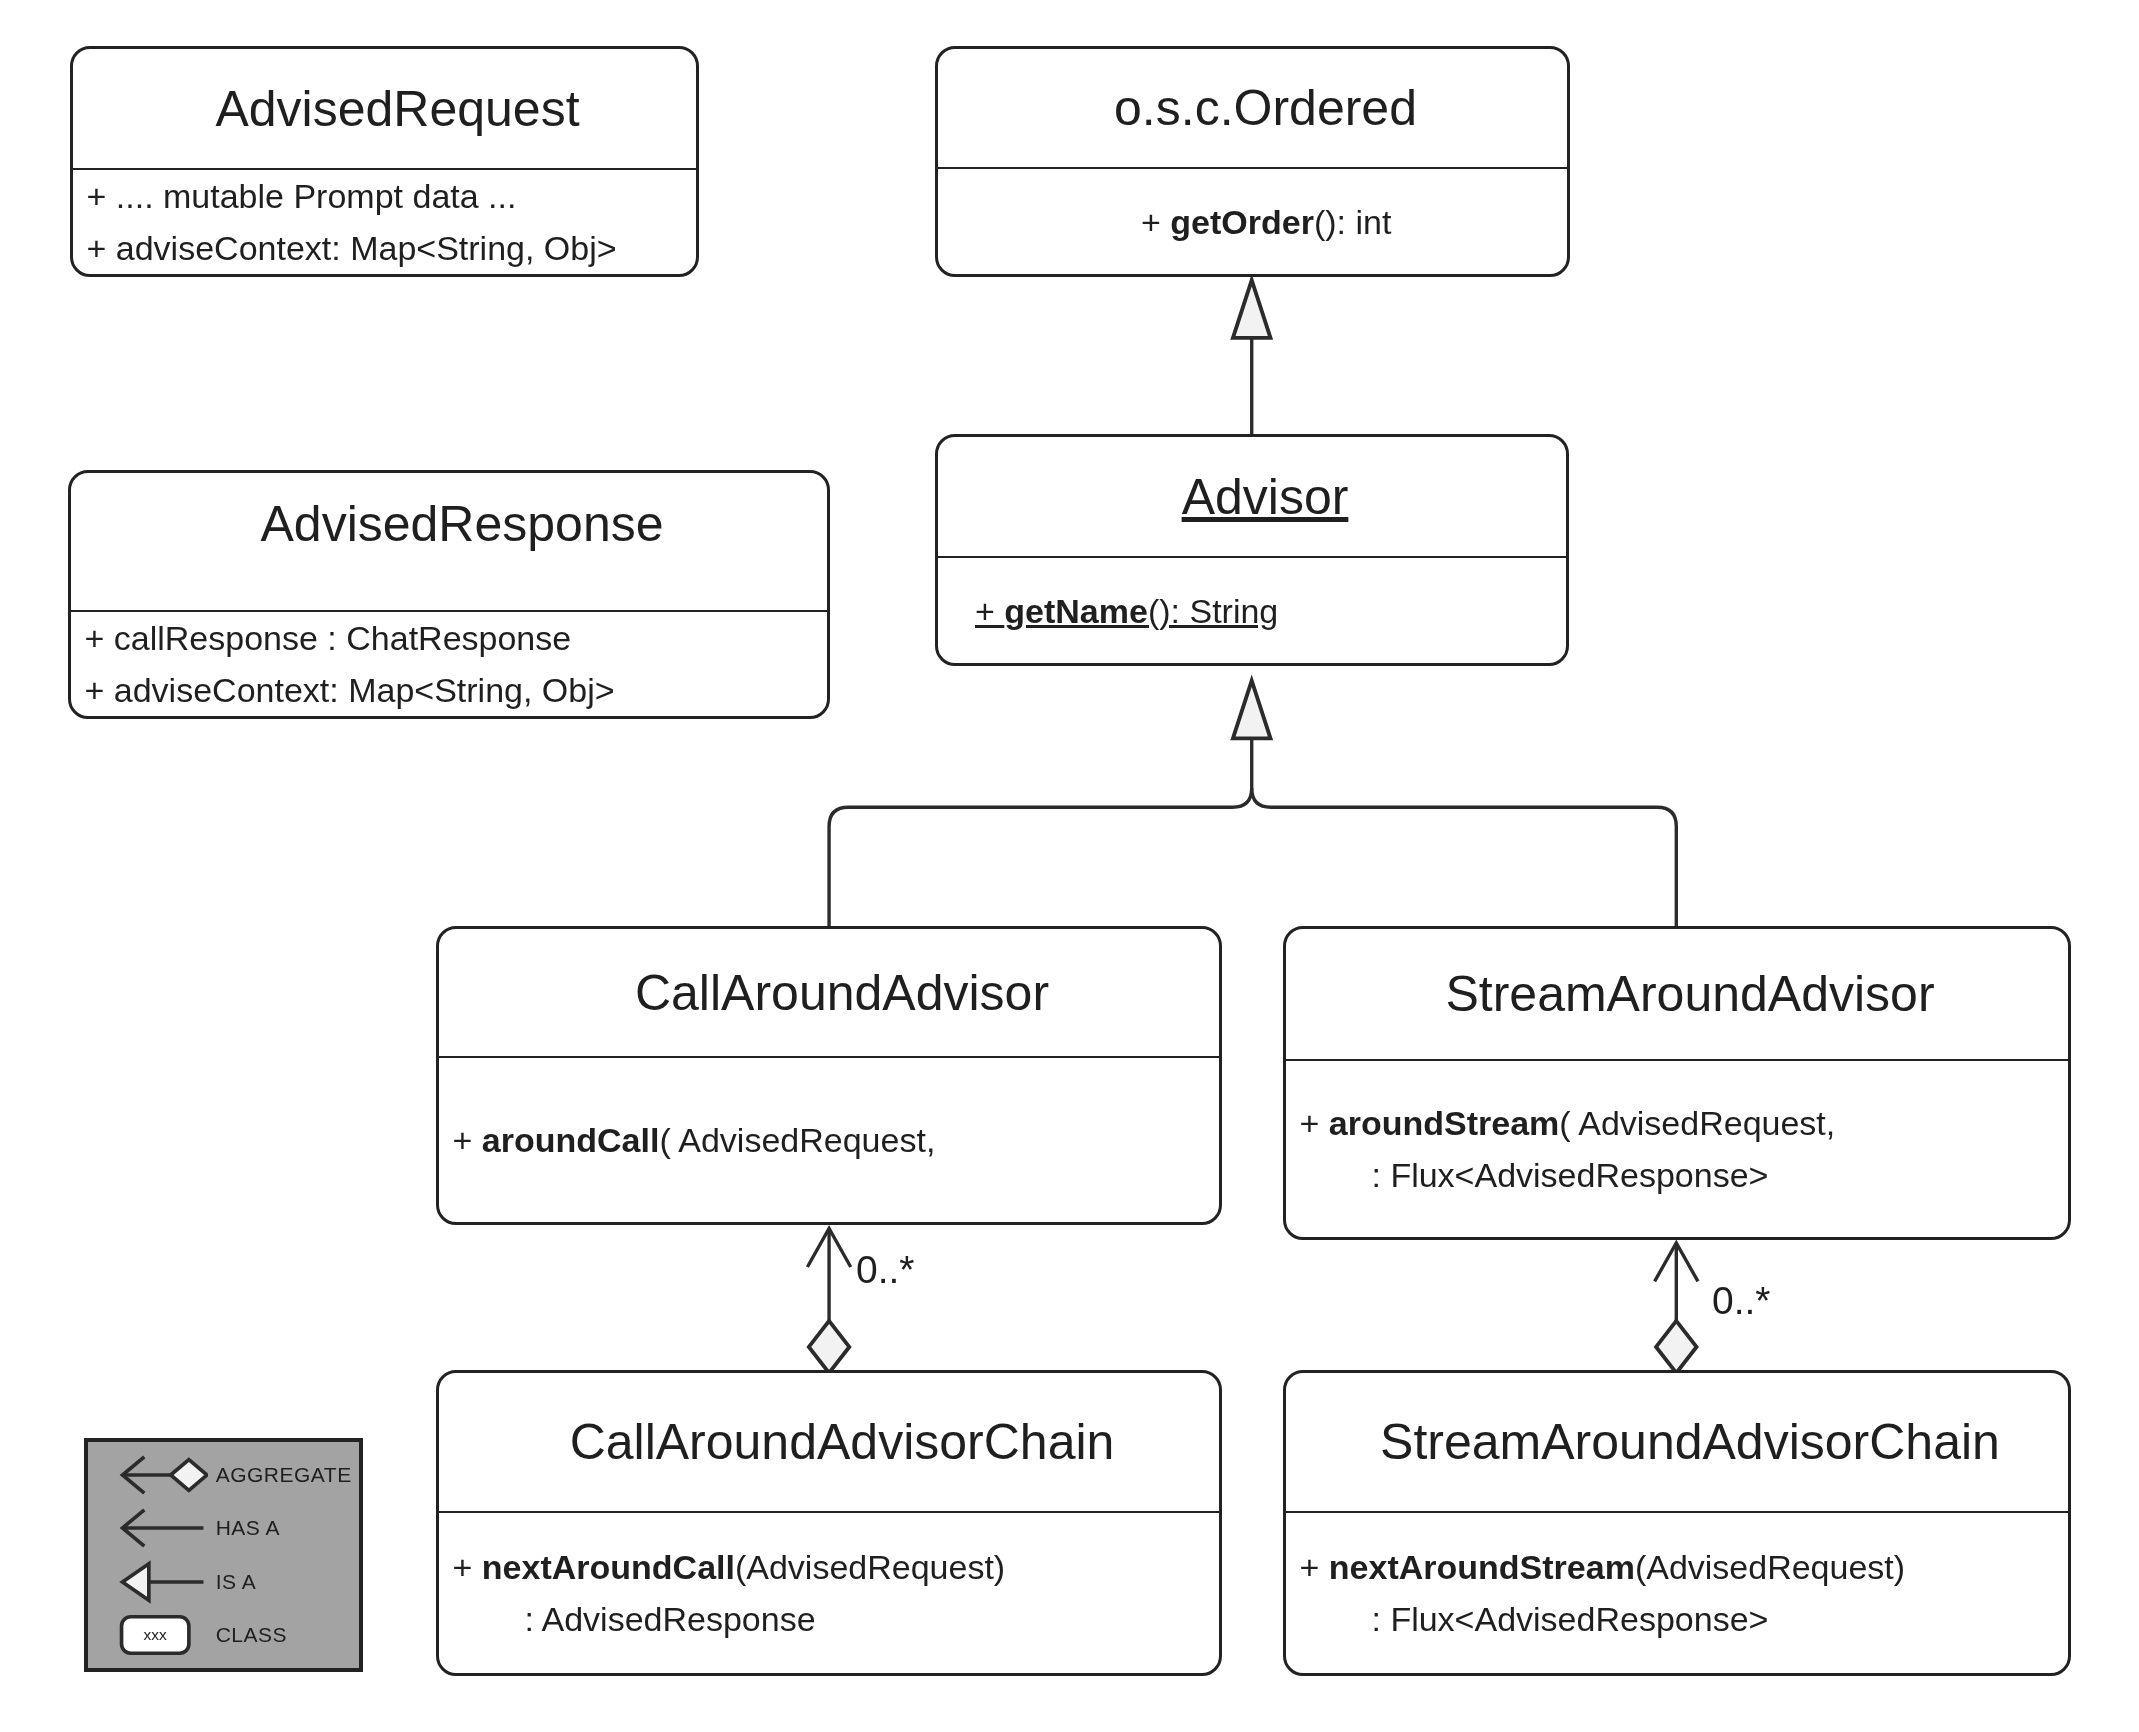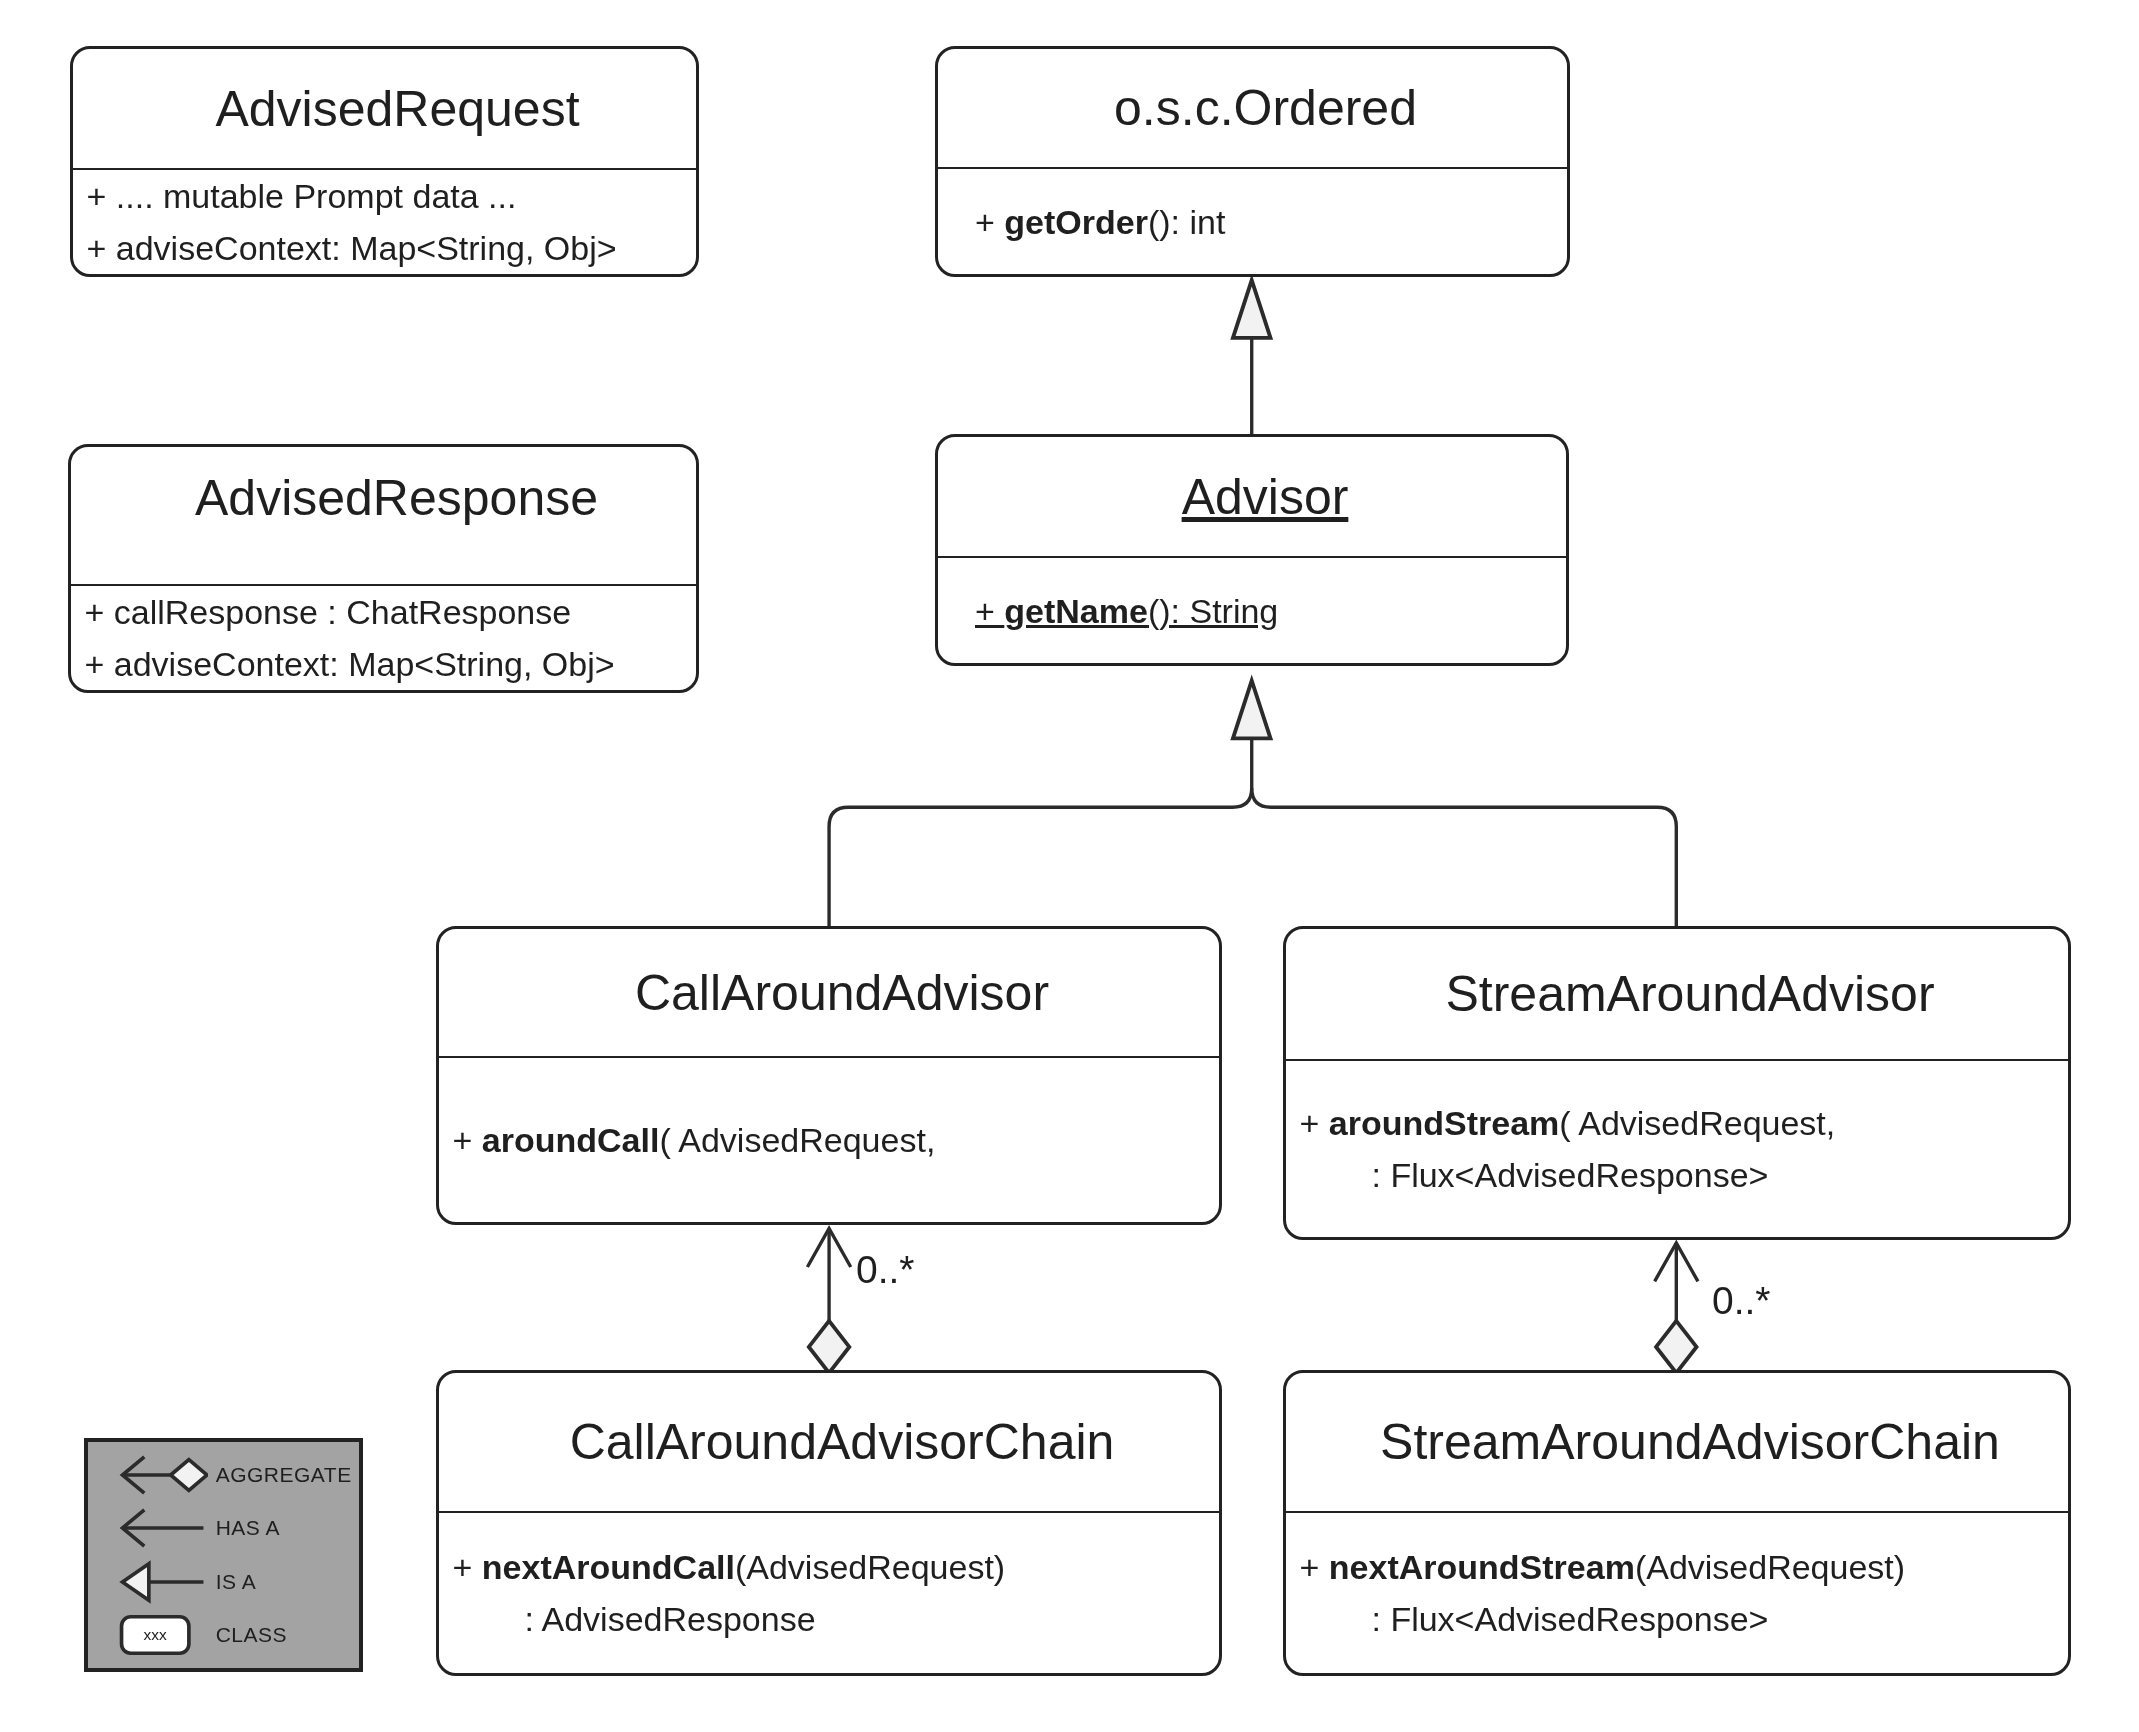--- a/index.html
+++ b/index.html
@@ -63,28 +63,28 @@
   </svg>
 
   <div class="uml-class" style="left:70px;top:46px;width:629px;height:231px;--th:119px;">
     <div class="uml-title">AdvisedRequest</div>
     <div class="uml-body">
       <div class="uml-line"><span>+ .... mutable Prompt data ...</span><b></b><span></span></div>
       <div class="uml-line"><span>+ adviseContext: Map&lt;String, Obj&gt;</span><b></b><span></span></div>
     </div>
   </div>
 
-  <div class="uml-class" style="left:935px;top:46px;width:635px;height:231px;--th:118px;">
+  <div class="uml-class" style="left:935px;top:46px;width:635px;height:231px;text-align:center;--th:118px;">
     <div class="uml-title">o.s.c.Ordered</div>
     <div class="uml-body pad-lg">
       <div class="uml-line"><span>+ </span><b>getOrder</b><span>(): int</span></div>
     </div>
   </div>
 
-  <div class="uml-class" style="left:68px;top:444px;width:631px;height:249px;gap:36px;--th:130px;">
+  <div class="uml-class" style="left:68px;top:470px;width:762px;height:249px;gap:36px;--th:130px;">
     <div class="uml-title">AdvisedResponse</div>
     <div class="uml-body">
       <div class="uml-line"><span>+ callResponse : ChatResponse</span><b></b><span></span></div>
       <div class="uml-line"><span>+ adviseContext: Map&lt;String, Obj&gt;</span><b></b><span></span></div>
     </div>
   </div>
 
   <div class="uml-class" style="left:935px;top:434px;width:634px;height:232px;text-decoration:underline;--th:119px;">
     <div class="uml-title">Advisor</div>
     <div class="uml-body pad-lg">

